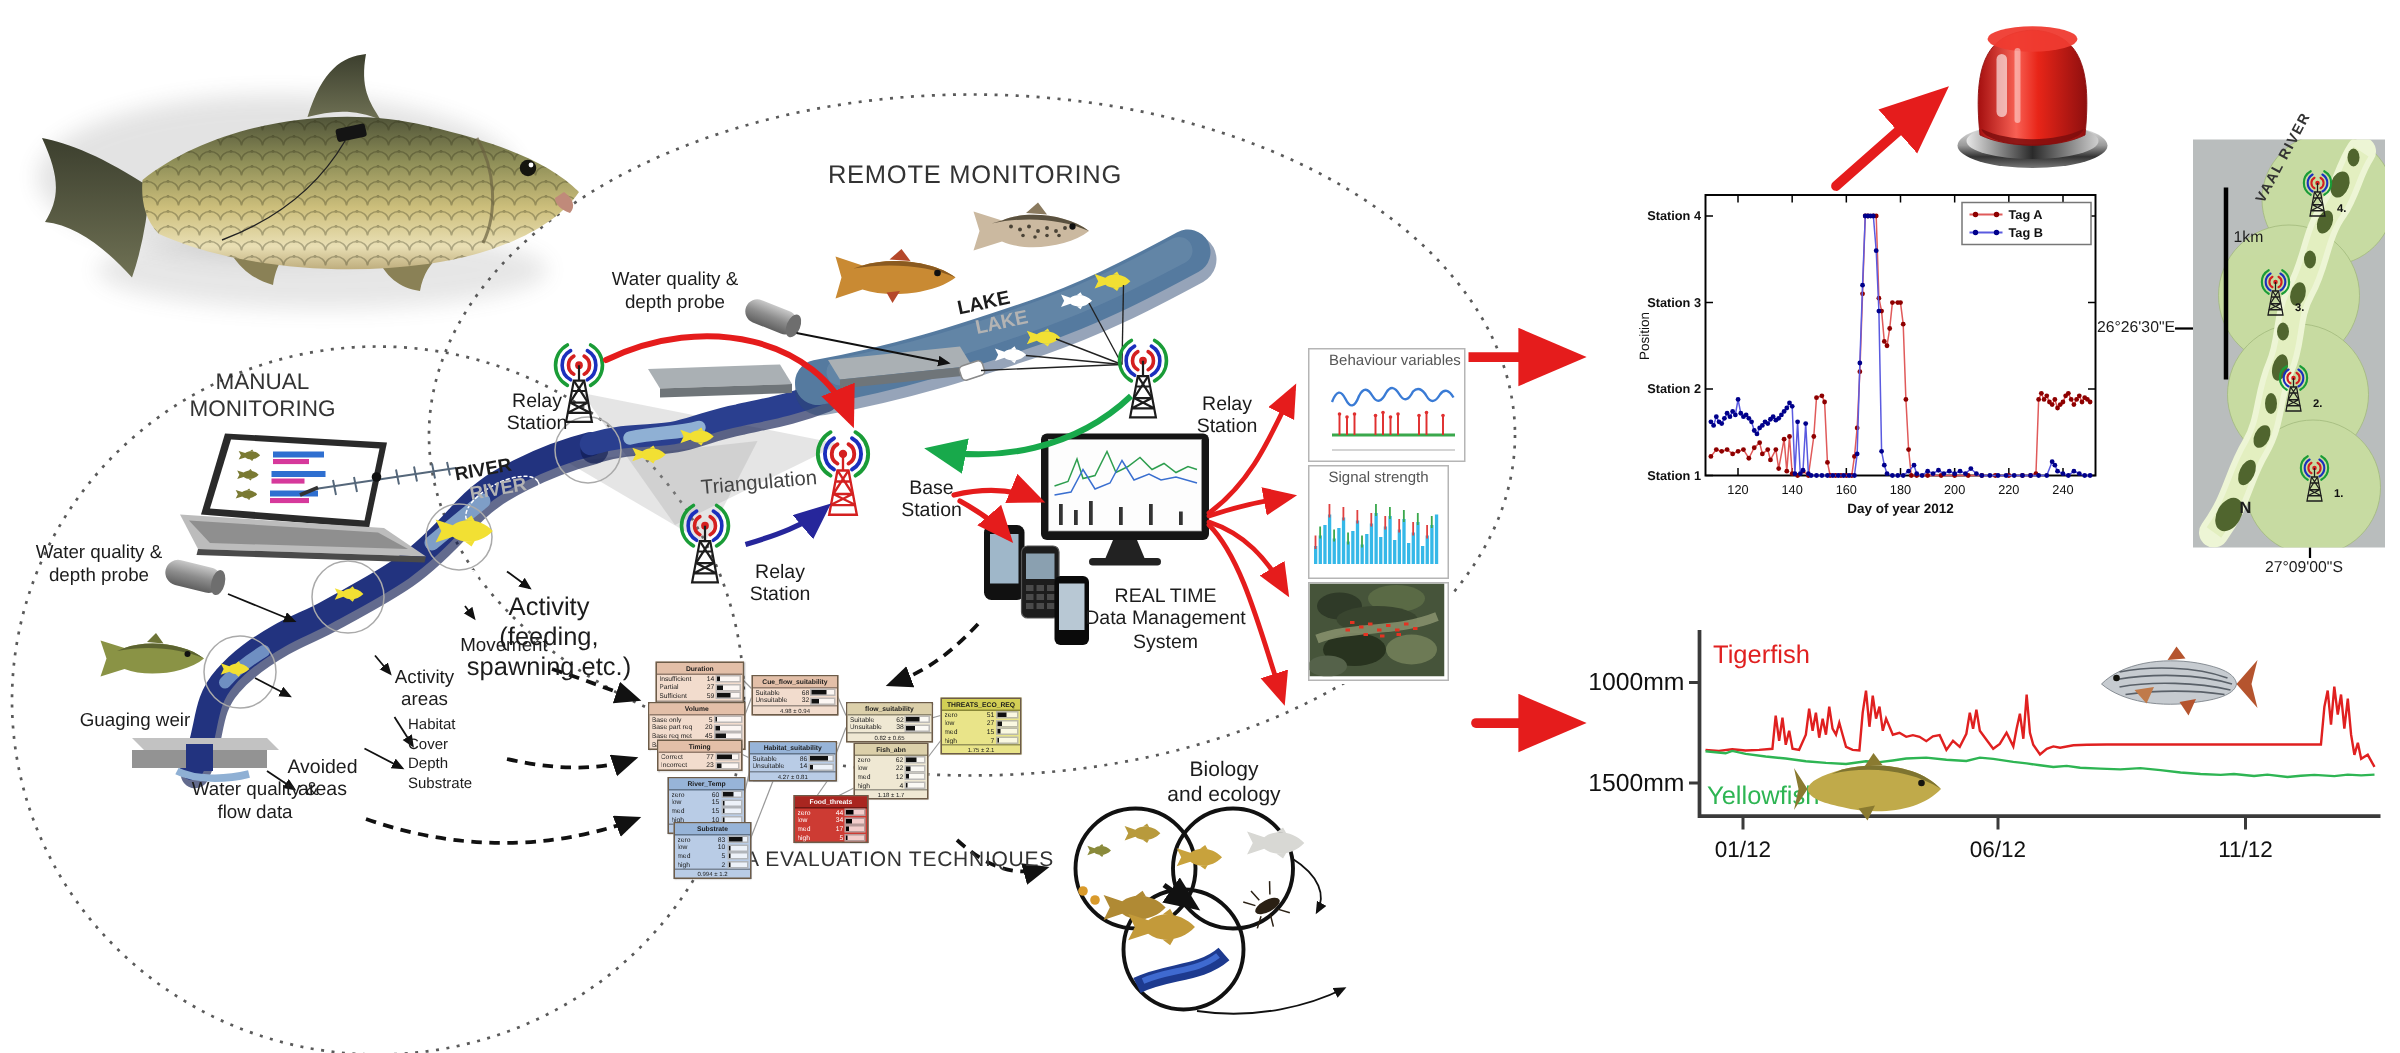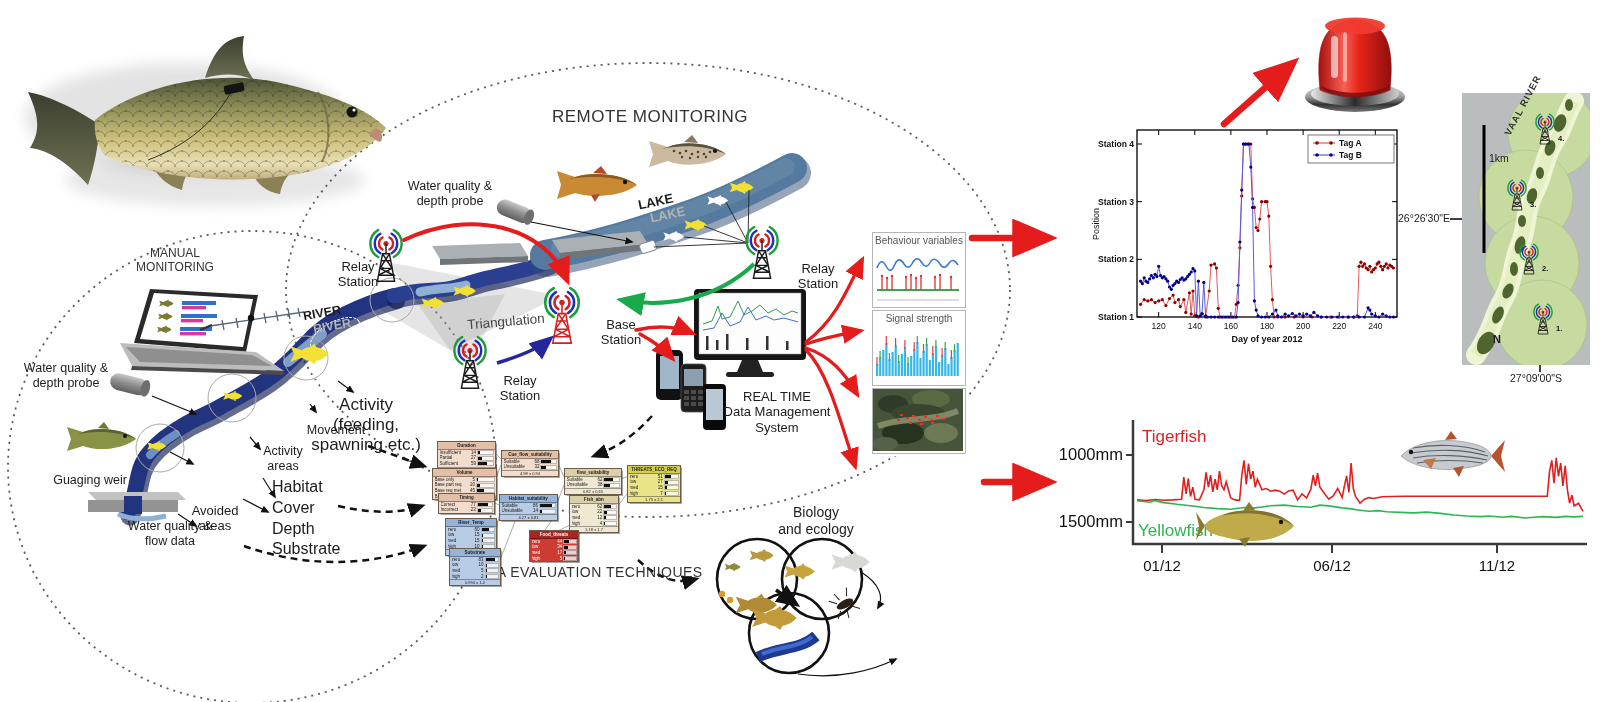--- a/index.html
+++ b/index.html
@@ -406,21 +406,21 @@
 </g>
 
 <g stroke="#000" stroke-width="1.5">
   <path d="M1450,219 L1462,219"></path>
         <path d="M1540,364 L1540,372"></path>
 </g>
 <path d="M1512,349 L1486,349" stroke="#000" stroke-width="2.5" marker-end="url(#ak)" fill="none"></path>
 </svg>
 
 <div class="lbl" style="left:505px;top:107px;width:290px;font-size:17px;letter-spacing:0.5px;color:#333;">REMOTE MONITORING</div>
-<div class="lbl" style="left:95px;top:246px;width:160px;font-size:12px;color:#333;">MANUAL
+<div class="lbl" style="left:95px;top:246px;width:160px;font-size:15px;color:#333;">MANUAL
 MONITORING</div>
 <div class="lbl" style="left:396px;top:179px;width:108px;font-size:12.5px;">Water quality &amp;
 depth probe</div>
 <div class="lbl" style="left:10px;top:361px;width:112px;font-size:12.5px;">Water quality &amp;
 depth probe</div>
 <div class="lbl" style="left:326px;top:259px;width:64px;font-size:13px;">Relay
 Station</div>
 <div class="lbl" style="left:488px;top:373px;width:64px;font-size:13px;">Relay
 Station</div>
 <div class="lbl" style="left:785px;top:261px;width:66px;font-size:13px;">Relay
@@ -433,34 +433,34 @@
 <div class="lbl" style="left:303px;top:306px;font-size:12.5px;font-weight:bold;transform:rotate(-10deg);">RIVER</div>
 <div class="lbl shadowtxt" style="left:313px;top:319px;font-size:12.5px;font-weight:bold;transform:rotate(-10deg);">RIVER</div>
 <div class="lbl" style="left:38px;top:473px;width:104px;font-size:12.5px;">Guaging weir</div>
 <div class="lbl" style="left:181px;top:467px;width:68px;font-size:13px;margin-top:36px;">Avoided
 areas</div>
 <div class="lbl" style="left:247px;top:444px;width:72px;font-size:12.5px;">Activity
 areas</div>
 <div class="lbl" style="left:308px;top:395px;width:116px;font-size:17px;">Activity (feeding,
 spawning etc.)</div>
 <div class="lbl" style="left:294px;top:423px;width:84px;font-size:12.5px;">Movement</div>
-<div class="lbl" style="left:272px;top:477px;text-align:left;font-size:16px;line-height:1.3;">Habitat
+<div class="lbl" style="left:272px;top:477px;text-align:left;font-size:10px;line-height:1.3;">Habitat
 Cover
 Depth
 Substrate</div>
 <div class="lbl" style="left:108px;top:519px;width:124px;font-size:12.5px;">Water quality &amp;
 flow data</div>
 <div class="lbl" style="left:418px;top:564px;width:336px;font-size:14px;letter-spacing:0.5px;color:#333;">DATA EVALUATION TECHNIQUES</div>
 <div class="lbl" style="left:706px;top:389px;width:142px;font-size:13px;">REAL TIME
 Data Management
 System</div>
 <div class="lbl" style="left:768px;top:504px;width:96px;font-size:14px;">Biology
 and ecology</div>
 
-<div class="panel" style="top:232px;height:74px;">
+<div class="panel" style="top:232px;height:74px;padding-left:11px;">
   <div class="plabel">Behaviour variables</div>
   <svg width="90" height="58" viewBox="0 0 90 58">
     <path d="M4,20 C7,12 10,12 13,18 C16,24 19,24 22,16 C25,10 28,11 31,16 C34,21 37,20 40,14 C43,9 46,10 49,15 C52,20 55,19 58,13 C61,10 64,11 67,16 C70,21 73,20 76,15 C79,11 82,12 85,17" stroke="#3a7bd5" stroke-width="1.6" fill="none"></path>
     <line x1="4" y1="42" x2="86" y2="42" stroke="#3aa84c" stroke-width="2"></line>
     <g stroke="#e03030" stroke-width="1.3">
       <line x1="9" y1="42" x2="9" y2="28"></line>
           <line x1="14" y1="42" x2="14" y2="30"></line>
           <line x1="19" y1="42" x2="19" y2="28"></line>
       <line x1="33" y1="42" x2="33" y2="29"></line>
           <line x1="38" y1="42" x2="38" y2="27"></line>

